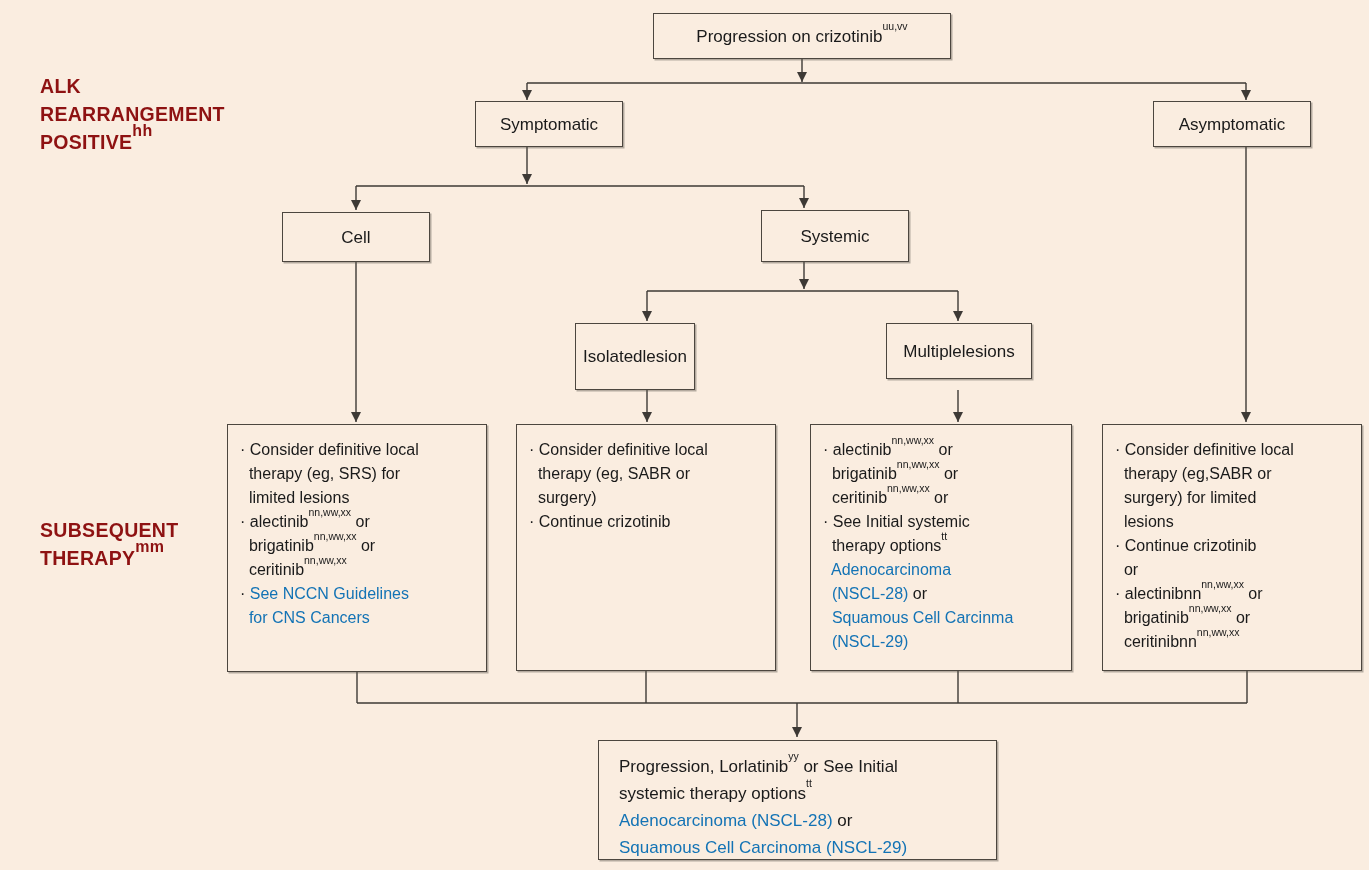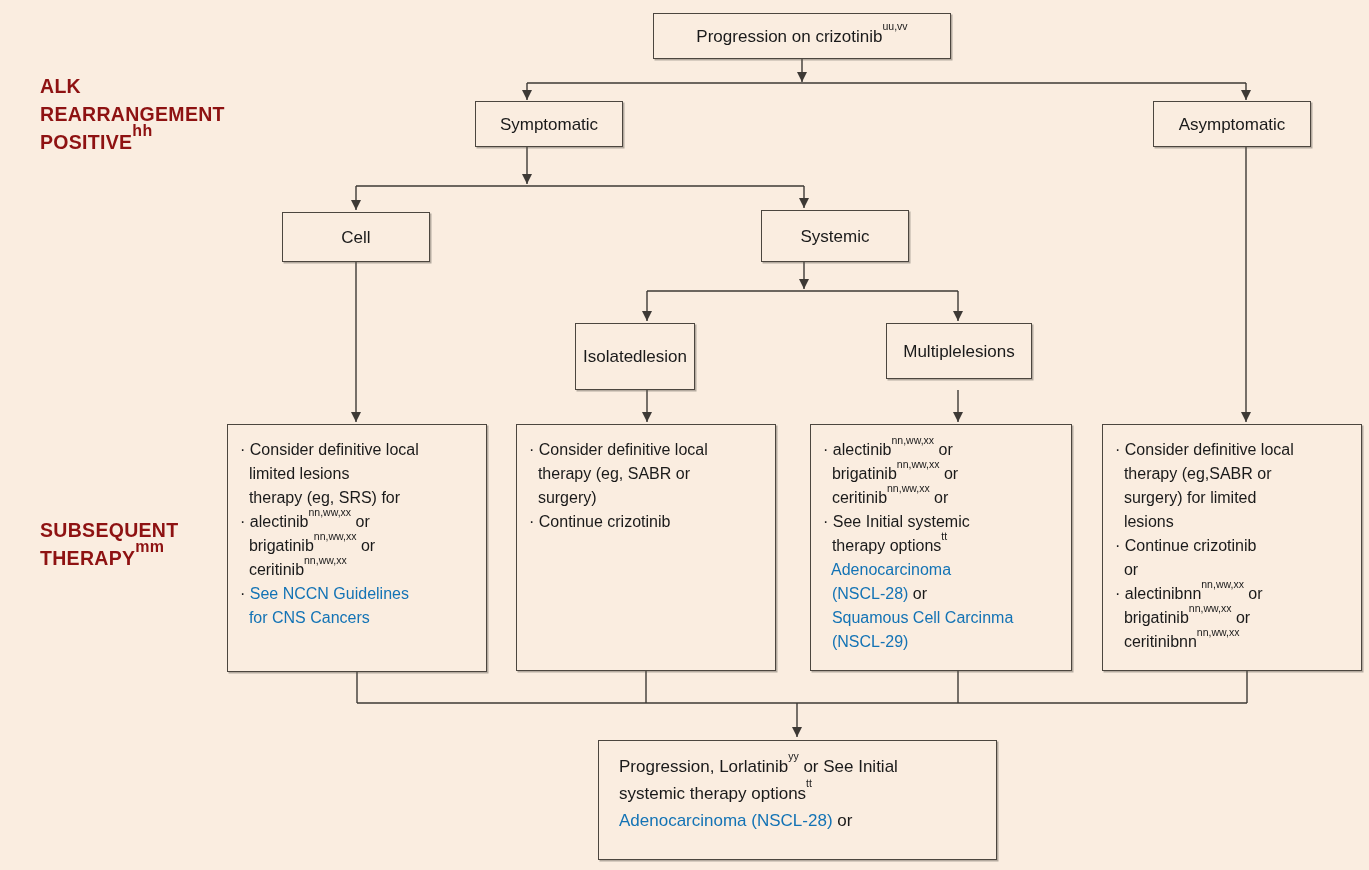--- a/index.html
+++ b/index.html
@@ -115,22 +115,22 @@
       <div><span>Isolated</span></div>
       <div><span>lesion</span></div>
     </div>
   <div class="box node n-mult rich">
       <div><span>Multiple</span></div>
       <div><span>lesions</span></div>
     </div>
 
   <div class="box tbox t-brain rich">
       <div><span>· Consider definitive local</span></div>
+      <div><span>  therapy (eg, SRS) for</span></div>
       <div><span>  limited lesions</span></div>
-      <div><span>  therapy (eg, SRS) for</span></div>
       <div><span>· alectinib</span><sup>nn,ww,xx</sup><span> or</span></div>
       <div><span>  brigatinib</span><sup>nn,ww,xx</sup><span> or</span></div>
       <div><span>  ceritinib</span><sup>nn,ww,xx</sup></div>
       <div><span>· </span><span class="blue">See NCCN Guidelines</span></div>
       <div><span>  </span><span class="blue">for CNS Cancers</span></div>
     </div>
   <div class="box tbox t-iso rich">
       <div><span>· Consider definitive local</span></div>
       <div><span>  therapy (eg, SABR or</span></div>
       <div><span>  surgery)</span></div>
@@ -156,15 +156,16 @@
       <div><span>  or</span></div>
       <div><span>· alectinibnn</span><sup>nn,ww,xx</sup><span> or</span></div>
       <div><span>  brigatinib</span><sup>nn,ww,xx</sup><span> or</span></div>
       <div><span>  ceritinibnn</span><sup>nn,ww,xx</sup></div>
     </div>
 
   <div class="box bbox b-prog rich">
       <div><span>Progression, Lorlatinib</span><sup>yy</sup><span> or See Initial</span></div>
       <div><span>systemic therapy options</span><sup>tt</sup></div>
       <div><span class="blue">Adenocarcinoma (NSCL-28)</span><span> or</span></div>
+      <div><span class="blue">Squamous Cell Carcinoma (NSCL-29)</span></div>
     </div>
 
 </div>
 
 </body></html>

